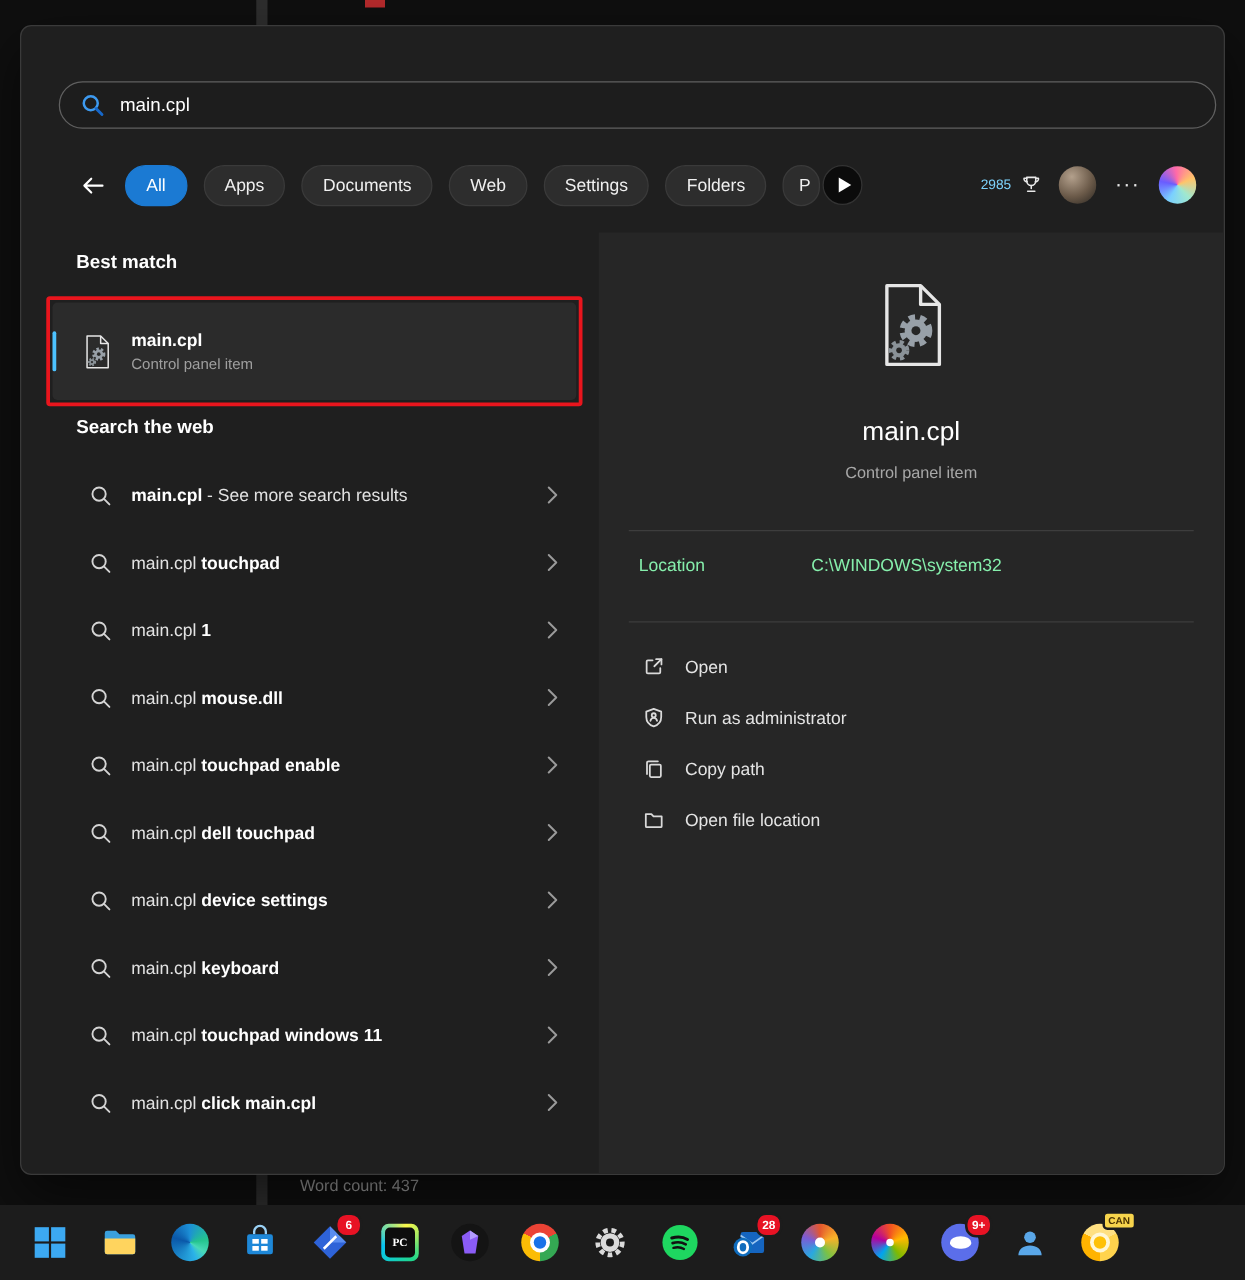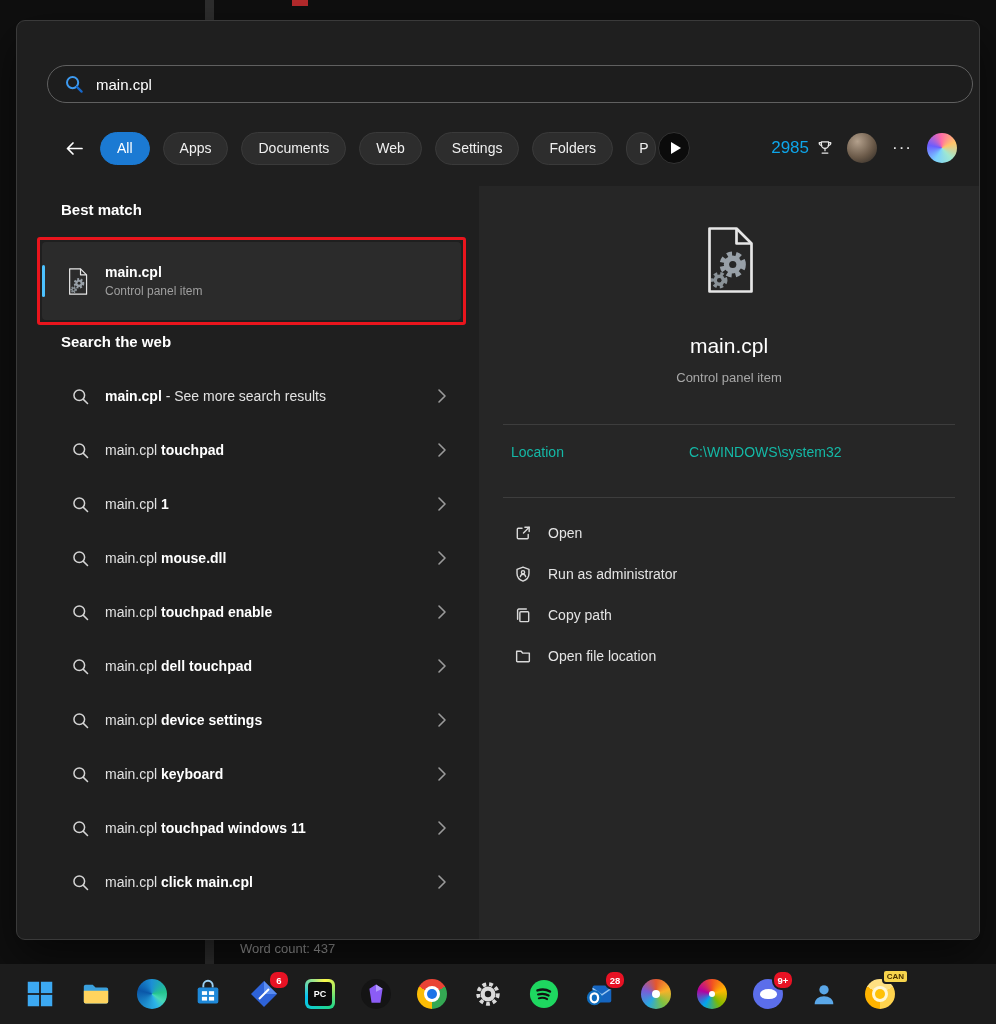--- a/index.html
+++ b/index.html
@@ -23,21 +23,21 @@
               padding:0 22px 0 44px;gap:13px;box-sizing:border-box;}
   .back-btn{background:none;border:none;padding:0;width:26px;height:26px;display:flex;align-items:center;justify-content:center;cursor:pointer;}
   .tab{height:33px;padding:0 16px;border-radius:17px;background:#2d2d2d;border:1px solid #3a3a3a;
        color:#f0f0f0;font-size:14px;display:flex;align-items:center;cursor:pointer;font-family:inherit;white-space:nowrap;}
   .tab.active{background:var(--accent,#1b7ad3);border-color:var(--accent,#1b7ad3);color:#fff;}
   .tab.cut{width:30px;padding:0 0 0 12px;overflow:hidden;}
   .play-btn{width:30px;height:30px;border-radius:50%;background:#0b0b0b;border:1px solid #333;
             display:flex;align-items:center;justify-content:center;margin-left:-11px;z-index:2;cursor:pointer;}
   .play-tri{width:0;height:0;border-left:10px solid #fff;border-top:6px solid transparent;border-bottom:6px solid transparent;margin-left:3px;}
   .spacer{flex:1;}
-  .rewards{display:flex;align-items:center;gap:7px;font-size:17px;color:#0ea5e9;cursor:pointer;}
+  .rewards{display:flex;align-items:center;gap:7px;font-size:11px;color:#7dd3fc;cursor:pointer;}
   .avatar{width:30px;height:30px;border-radius:50%;cursor:pointer;
           background:radial-gradient(circle at 35% 28%,#b3a08c,#6b5a49 55%,#2f2a24 95%);}
   .more-btn{background:none;border:none;color:#e8e8e8;font-size:17px;letter-spacing:1px;cursor:pointer;padding:0 2px;font-family:inherit;}
   .copilot{width:30px;height:30px;border-radius:50%;cursor:pointer;
            background:conic-gradient(from 210deg,#7ad0ff,#6a5cff,#ff6aa8,#ffc46a,#9fe8d0,#7ad0ff);}
 
   
   .sec-header{position:absolute;left:44px;font-size:15px;font-weight:700;color:#fff;}
   .hdr-best{top:180px;}
   .hdr-web{top:312px;}
@@ -61,21 +61,21 @@
   .chev{margin-left:auto;display:flex;}
 
   
   .rpanel{position:absolute;left:462px;top:165px;right:0;bottom:0;background:var(--rpanel,#262626);
           border-radius:0 0 8px 0;}
   .pv-icon{position:absolute;top:38px;left:50%;transform:translateX(-50%);}
   .pv-title{position:absolute;top:148px;left:0;right:0;text-align:center;font-size:21px;font-weight:400;color:#fff;}
   .pv-sub{position:absolute;top:184px;left:0;right:0;text-align:center;font-size:13px;color:#a8a8a8;}
   .divider{position:absolute;left:24px;right:24px;height:1px;background:#3d3d3d;}
   .div1{top:238px;} .div2{top:311px;}
-  .loc-row{position:absolute;top:258px;left:32px;right:26px;display:flex;font-size:14px;color:#14b8a6;gap:40px;}
+  .loc-row{position:absolute;top:258px;left:32px;right:26px;display:flex;font-size:14px;color:#86efac;}
   .loc-label{width:138px;flex:0 0 auto;}
   .actions{position:absolute;top:326px;left:30px;right:20px;}
   .action{height:41px;display:flex;align-items:center;gap:16px;padding-left:4px;border-radius:4px;cursor:pointer;font-size:14px;color:#e4e4e4;}
   .aicon{display:flex;width:19px;justify-content:center;}
 
   
   .taskbar{position:absolute;left:0;bottom:0;width:996px;height:60px;background:var(--taskbar,#1c1c1c);z-index:8;
            display:flex;align-items:center;gap:16px;padding-left:20px;box-sizing:border-box;}
   .tb{width:40px;height:40px;border-radius:6px;display:flex;align-items:center;justify-content:center;position:relative;cursor:pointer;flex:0 0 auto;}
   .circle30{width:30px;height:30px;border-radius:50%;}
@@ -86,21 +86,21 @@
   .canary-ic{background:conic-gradient(from 60deg,#ffd34d 0 120deg,#ffb300 0 240deg,#ffe082 0 360deg);position:relative;}
   .canary-ic::before{content:"";position:absolute;inset:7px;border-radius:50%;background:#fff7d6;}
   .canary-ic::after{content:"";position:absolute;inset:10px;border-radius:50%;background:#ffc107;}
   .photos-ic{background:conic-gradient(#e4572e,#f8b229,#7cc243,#29a8e0,#7b5cd6,#e4572e);position:relative;}
   .photos-ic::after{content:"";position:absolute;inset:11px;border-radius:50%;background:#fff;}
   .colorw-ic{background:conic-gradient(#f25022,#ffb900,#7fba00,#00a4ef,#b4009e,#f25022);position:relative;}
   .colorw-ic::after{content:"";position:absolute;inset:12px;border-radius:50%;background:#fdfdfd;}
   .discord-ic{background:#5b6eea;display:flex;align-items:center;justify-content:center;}
   .discord-blob{width:17px;height:10px;background:#fff;border-radius:50% 50% 45% 45%;}
   .pycharm{width:30px;height:30px;border-radius:6px;background:conic-gradient(from 140deg,#21d789,#07c3f2,#fcf84a,#21d789);
-           display:flex;align-items:center;justify-content:center;position:relative;}
+           display:flex;align-items:center;justify-content:center;position:relative;font-family:Liberation Serif, serif;}
   .pycharm::before{content:"";position:absolute;inset:3px;border-radius:4px;background:#0d0d0d;}
   .pycharm span{position:relative;font-size:9px;font-weight:700;color:#fff;}
   .obsidian{width:30px;height:30px;border-radius:50%;background:#141414;display:flex;align-items:center;justify-content:center;}
   .badge{position:absolute;top:-4px;right:-6px;min-width:12px;height:16px;border-radius:9px;background:var(--badge-red,#e81224);
          color:#fff;font-size:9.5px;font-weight:700;display:flex;align-items:center;justify-content:center;
          padding:0 3px;border:2px solid #1c1c1c;box-sizing:content-box;}
   .badge.can{background:var(--can,#f7d44c);color:#4a3200;border-radius:4px;font-size:8px;padding:1px 3px;height:auto;top:-5px;right:-9px;margin-left:36px;}
 </style>
 </head>
 <body>

